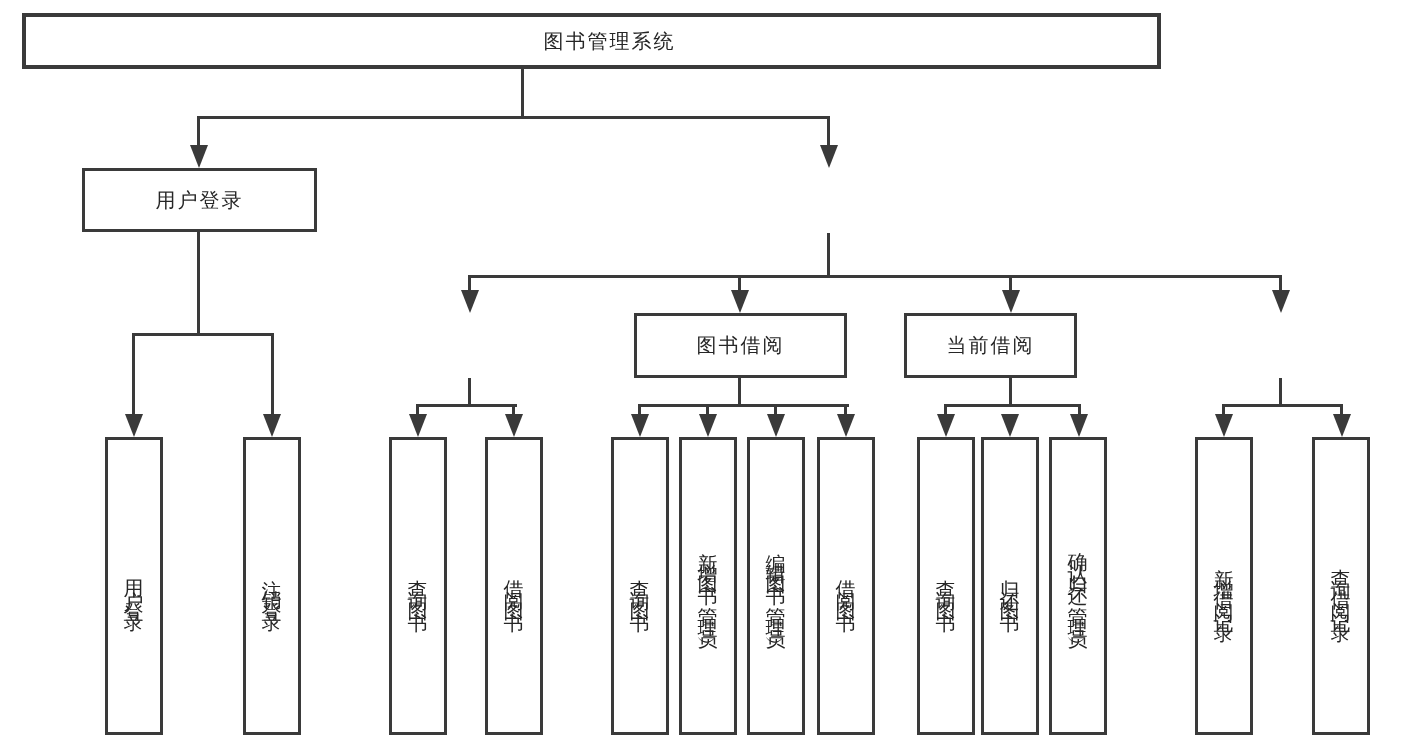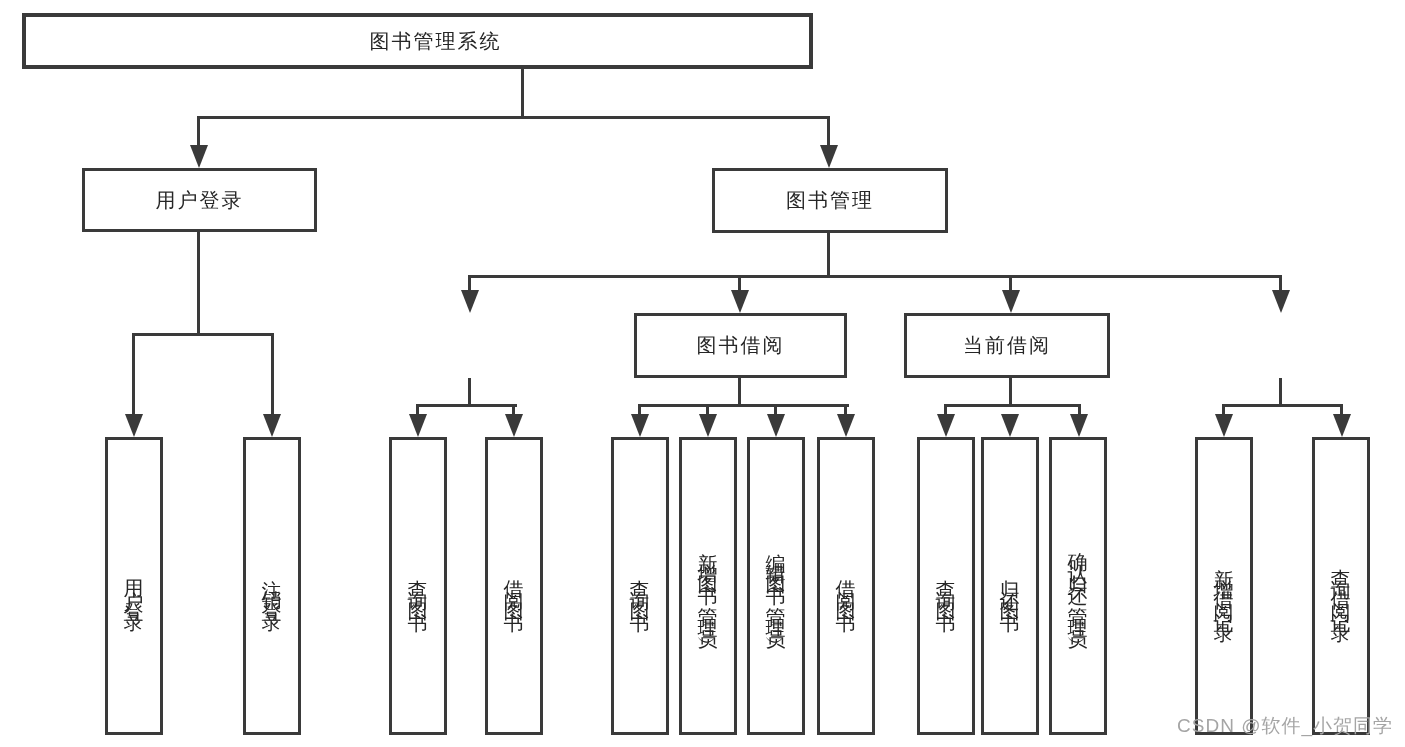--- a/index.html
+++ b/index.html
@@ -66,36 +66,33 @@
     letter-spacing: 1px;
     z-index: 5;
     white-space: nowrap;
   }
 </style>
 </head>
 <body>
 
 <div id="stage">
 
-  <div class="box h-box root-box" style="left:22px; top:13px; width:791px; height:56px;padding-left:36px;">
+  <div class="box h-box root-box" style="left:22px; top:13px; width:1139px; height:56px;padding-left:36px;">
     <span>图书管理系统</span>
   </div>
 
   <div class="ln v" style="left:521px; top:69px;  height:48px;"></div>
   <div class="ln h" style="left:197px; top:116px; width:633px;"></div>
   <div class="ln v" style="left:197px; top:116px; height:30px;"></div>
   <div class="ln v" style="left:827px; top:116px; height:30px;"></div>
   <div class="arrow" style="left:190px; top:145px;"></div>
   <div class="arrow" style="left:820px; top:145px;"></div>
 
   <div class="box h-box" style="left:82px; top:168px; width:235px; height:64px;">
     <span>用户登录</span>
-  </div>
-  <div class="box h-box" style="left:712px; top:168px; width:236px; height:65px;">
-    <span>图书管理</span>
   </div>
 
   <div class="ln v" style="left:197px; top:232px; height:103px;"></div>
   <div class="ln h" style="left:132px; top:333px; width:142px;"></div>
   <div class="ln v" style="left:132px; top:333px; height:81px;"></div>
   <div class="ln v" style="left:271px; top:333px; height:81px;"></div>
   <div class="arrow" style="left:125px; top:414px;"></div>
   <div class="arrow" style="left:263px; top:414px;"></div>
 
   <div class="ln v" style="left:827px;  top:233px; height:44px;"></div>
@@ -105,21 +102,21 @@
   <div class="ln v" style="left:1009px; top:275px; height:17px;"></div>
   <div class="ln v" style="left:1279px; top:275px; height:17px;"></div>
   <div class="arrow" style="left:461px;  top:290px;"></div>
   <div class="arrow" style="left:731px;  top:290px;"></div>
   <div class="arrow" style="left:1002px; top:290px;"></div>
   <div class="arrow" style="left:1272px; top:290px;"></div>
 
   <div class="box h-box" style="left:634px; top:313px; width:213px; height:65px;">
     <span>图书借阅</span>
   </div>
-  <div class="box h-box" style="left:904px; top:313px; width:206px; height:65px;">
+  <div class="box h-box" style="left:904px; top:313px; width:173px; height:65px;">
     <span>当前借阅</span>
   </div>
 
   <div class="ln v" style="left:468px; top:378px; height:28px;"></div>
   <div class="ln h" style="left:416px; top:404px; width:101px;"></div>
   <div class="ln v" style="left:416px; top:404px; height:10px;"></div>
   <div class="ln v" style="left:512px; top:404px; height:10px;"></div>
   <div class="arrow" style="left:409px; top:414px;"></div>
   <div class="arrow" style="left:505px; top:414px;"></div>
 
@@ -186,15 +183,14 @@
     <span class="vtext">确认归还（管理员）</span>
   </div>
 
   <div class="box v-box" style="left:1195px;">
     <span class="vtext">新增借阅记录</span>
   </div>
   <div class="box v-box" style="left:1312px;">
     <span class="vtext">查询借阅记录</span>
   </div>
 
-  <div id="watermark">CSDN @软件_小贺同学</div>
 
 </div>
 
 </body></html>

